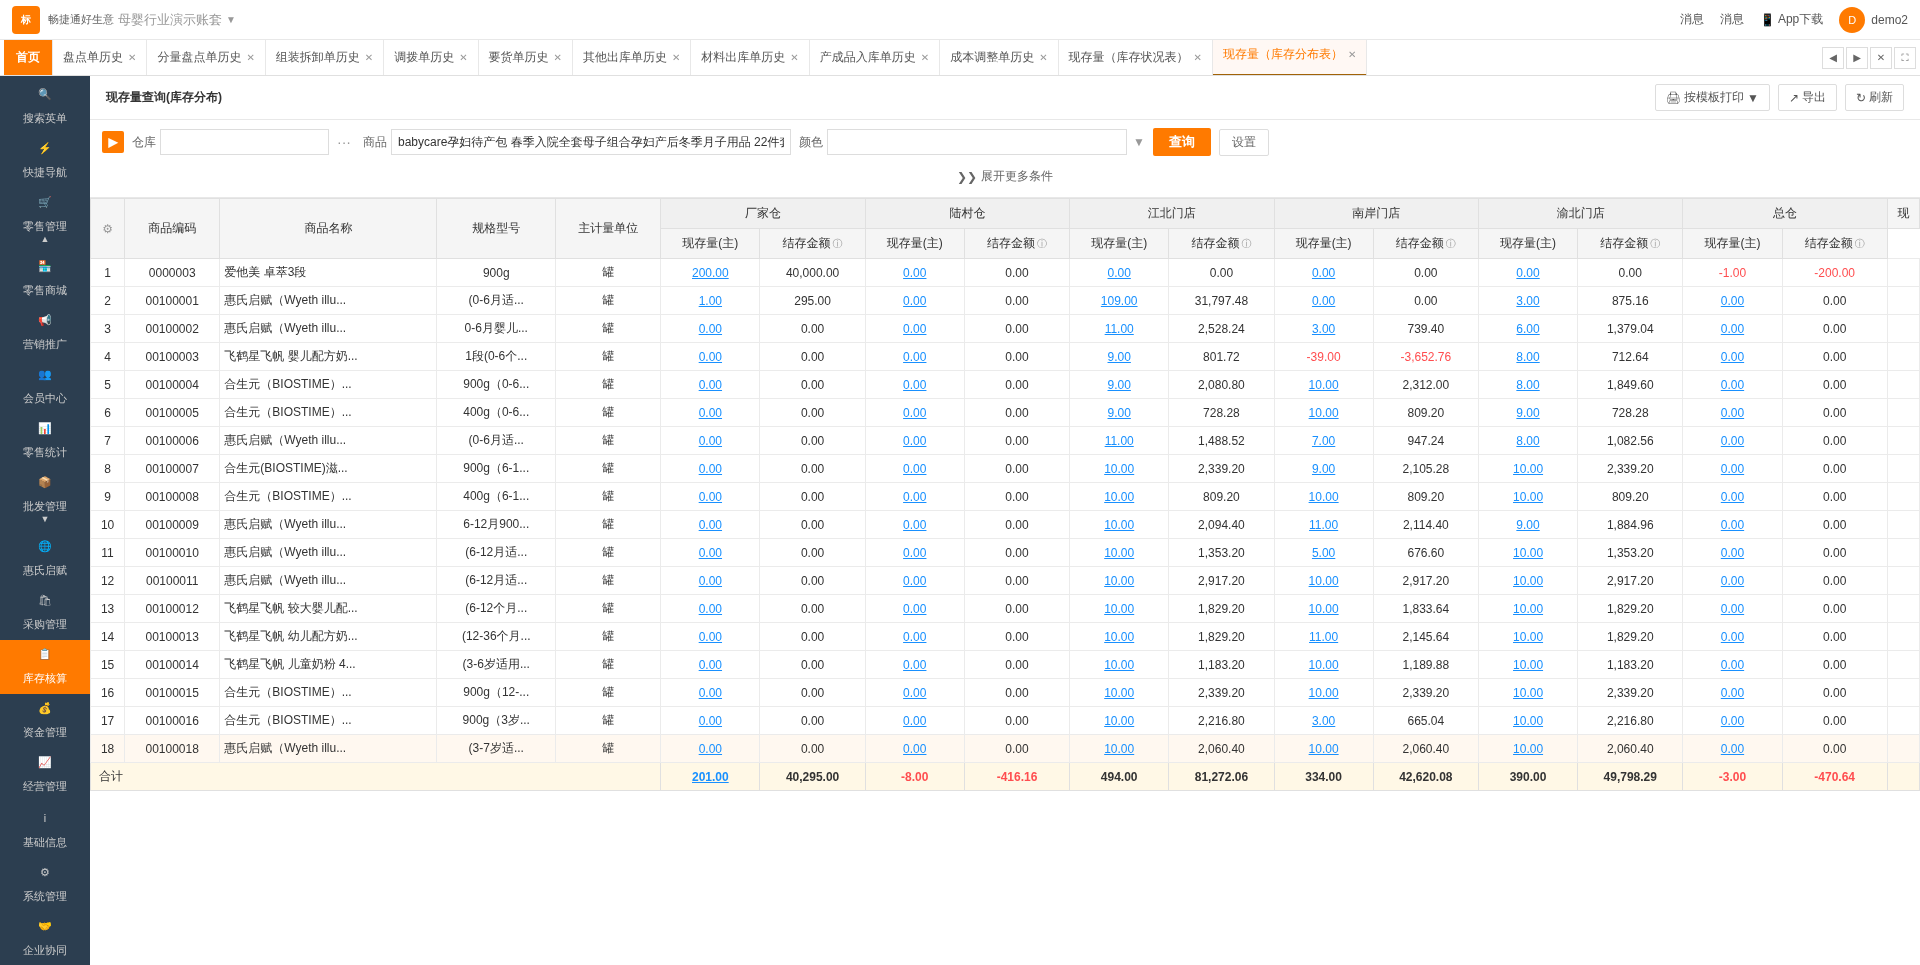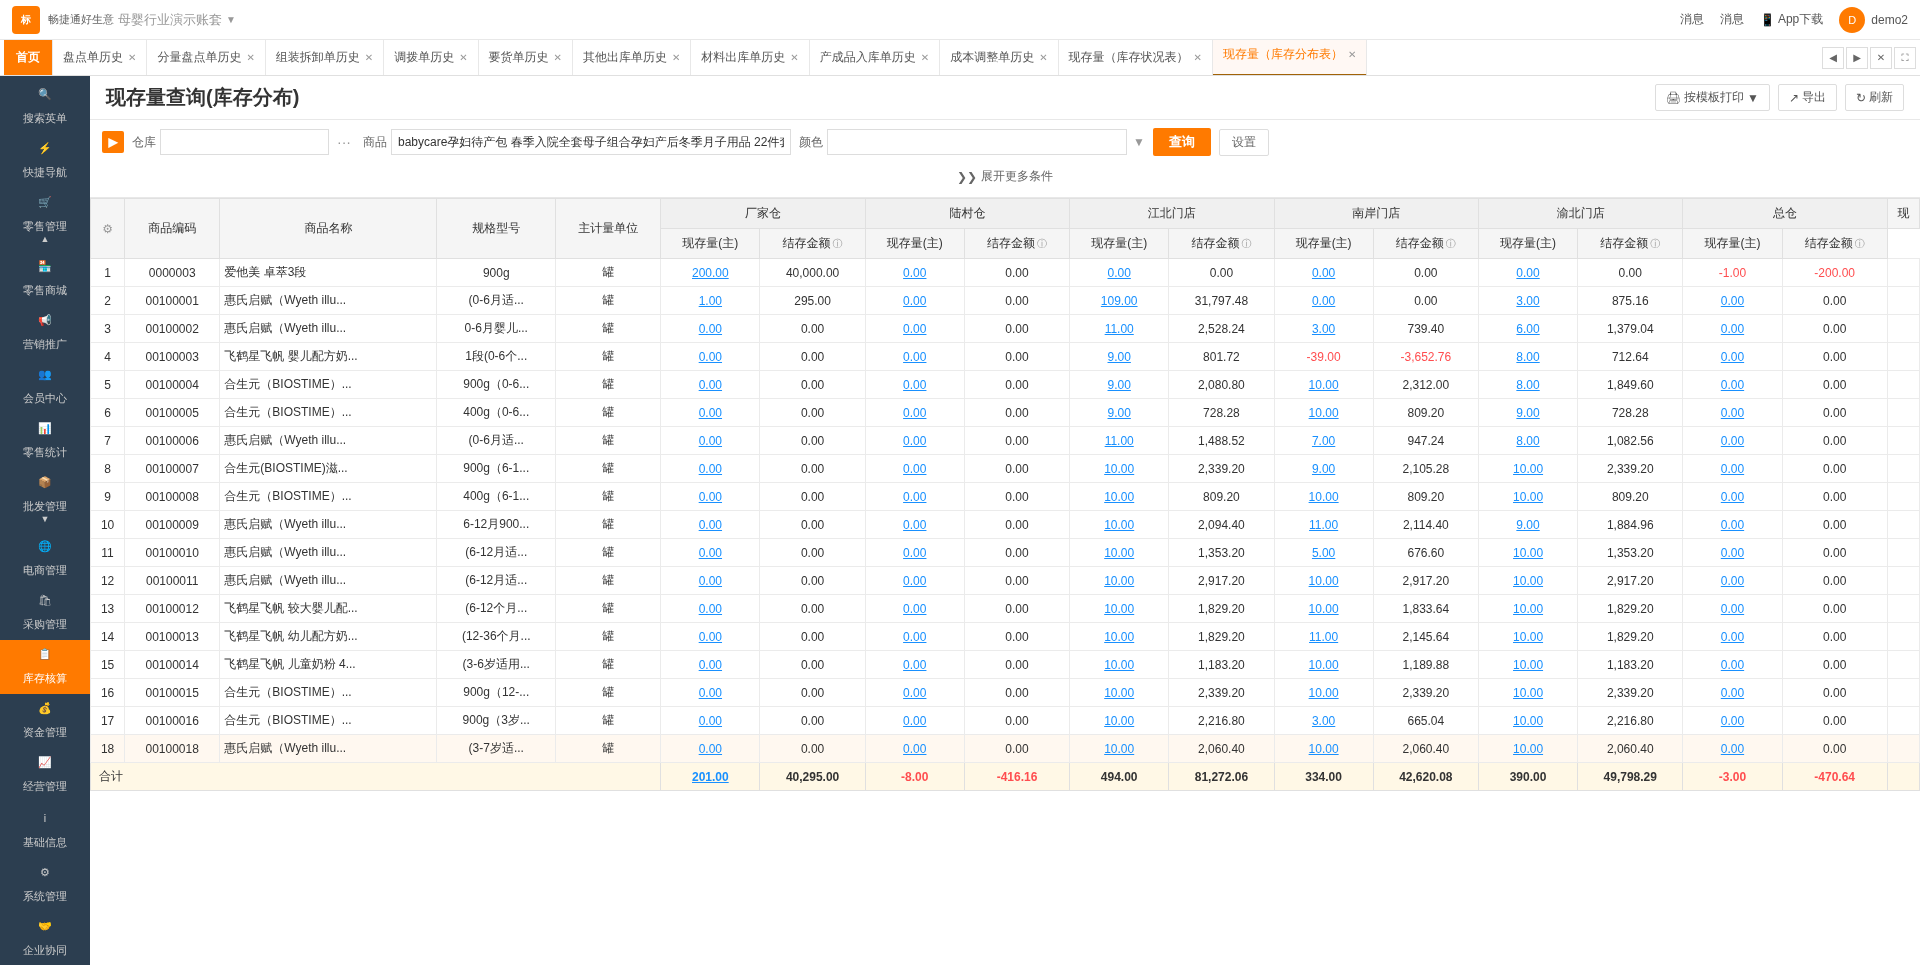--- a/index.html
+++ b/index.html
@@ -53,21 +53,21 @@
     .sidebar-item .si-arrow { font-size: 9px; }
 
     
     .content-area { flex: 1; display: flex; flex-direction: column; overflow: hidden; }
 
     
     .page-header {
       background: #fff; padding: 8px 16px; display: flex; align-items: center;
       justify-content: space-between; border-bottom: 1px solid #e8e8e8;
     }
-    .page-title { font-size: 20px; font-weight: bold; color: #333; }
+    .page-title { font-size: 12px; font-weight: bold; color: #333; }
     .page-actions { display: flex; align-items: center; gap: 8px; }
     .btn-action {
       display: flex; align-items: center; gap: 3px; padding: 4px 10px;
       border: 1px solid #ddd; background: #fff; cursor: pointer; font-size: 12px;
       color: #555; border-radius: 2px;
     }
 
     
     .filter-bar {
       background: #fff; padding: 8px 12px; border-bottom: 1px solid #e8e8e8;
@@ -215,21 +215,21 @@
       <div>📊</div>
       <div class="si-label">零售统计</div>
     </div>
     <div class="sidebar-item">
       <div>📦</div>
       <div class="si-label">批发管理</div>
       <div class="si-arrow">▼</div>
     </div>
     <div class="sidebar-item">
       <div>🌐</div>
-      <div class="si-label">电商管理</div>
+      <div class="si-label">惠氏启赋</div>
     </div>
     <div class="sidebar-item">
       <div>🛍</div>
       <div class="si-label">采购管理</div>
     </div>
     <div class="sidebar-item active">
       <div>📋</div>
       <div class="si-label">库存核算</div>
     </div>
     <div class="sidebar-item">

